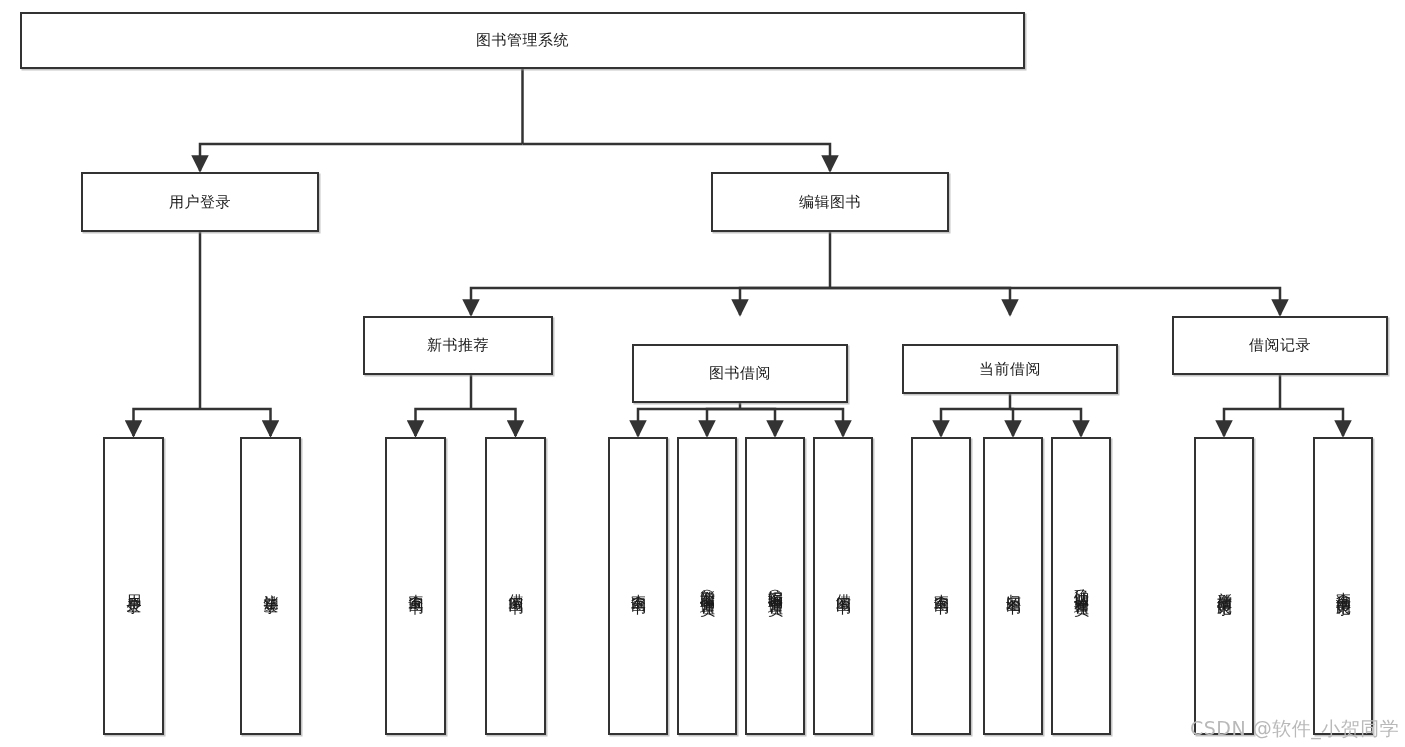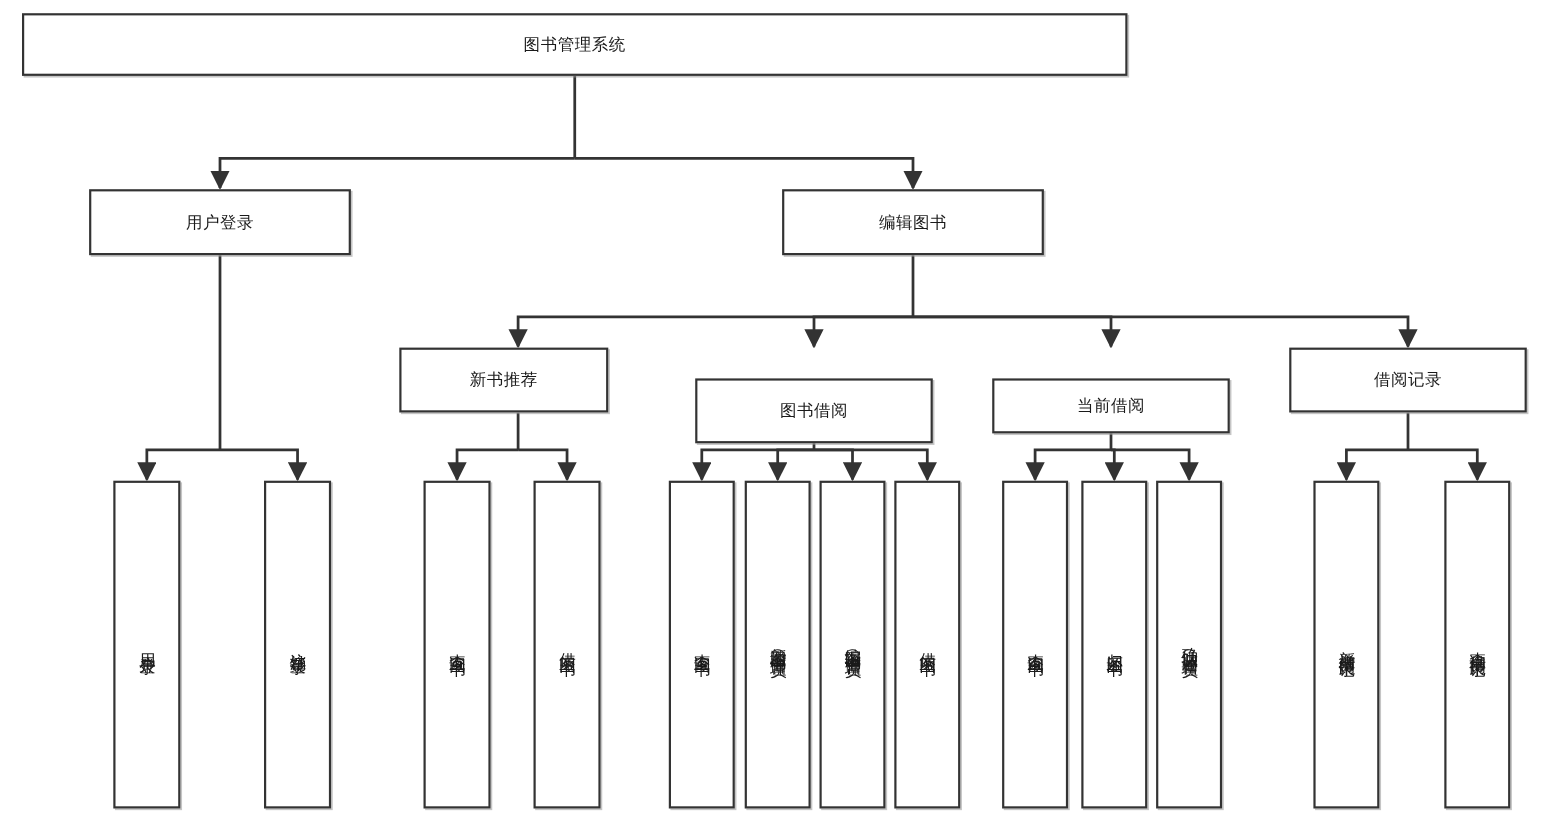--- a/index.html
+++ b/index.html
@@ -163,14 +163,15 @@
         <span class="node-label">确认归还（管理员）</span>
       </div>
       <div class="node vertical" style="left: 1194px; top: 437px; width: 60px; height: 298px;">
         <span class="node-label">新增借阅记录</span>
       </div>
       <div class="node vertical" style="left: 1313px; top: 437px; width: 60px; height: 298px;">
         <span class="node-label">查询借阅记录</span>
       </div>
     </div>
 
+  <div id="watermark">CSDN @软件_小贺同学</div>
 
 </div>
 
 </body></html>

